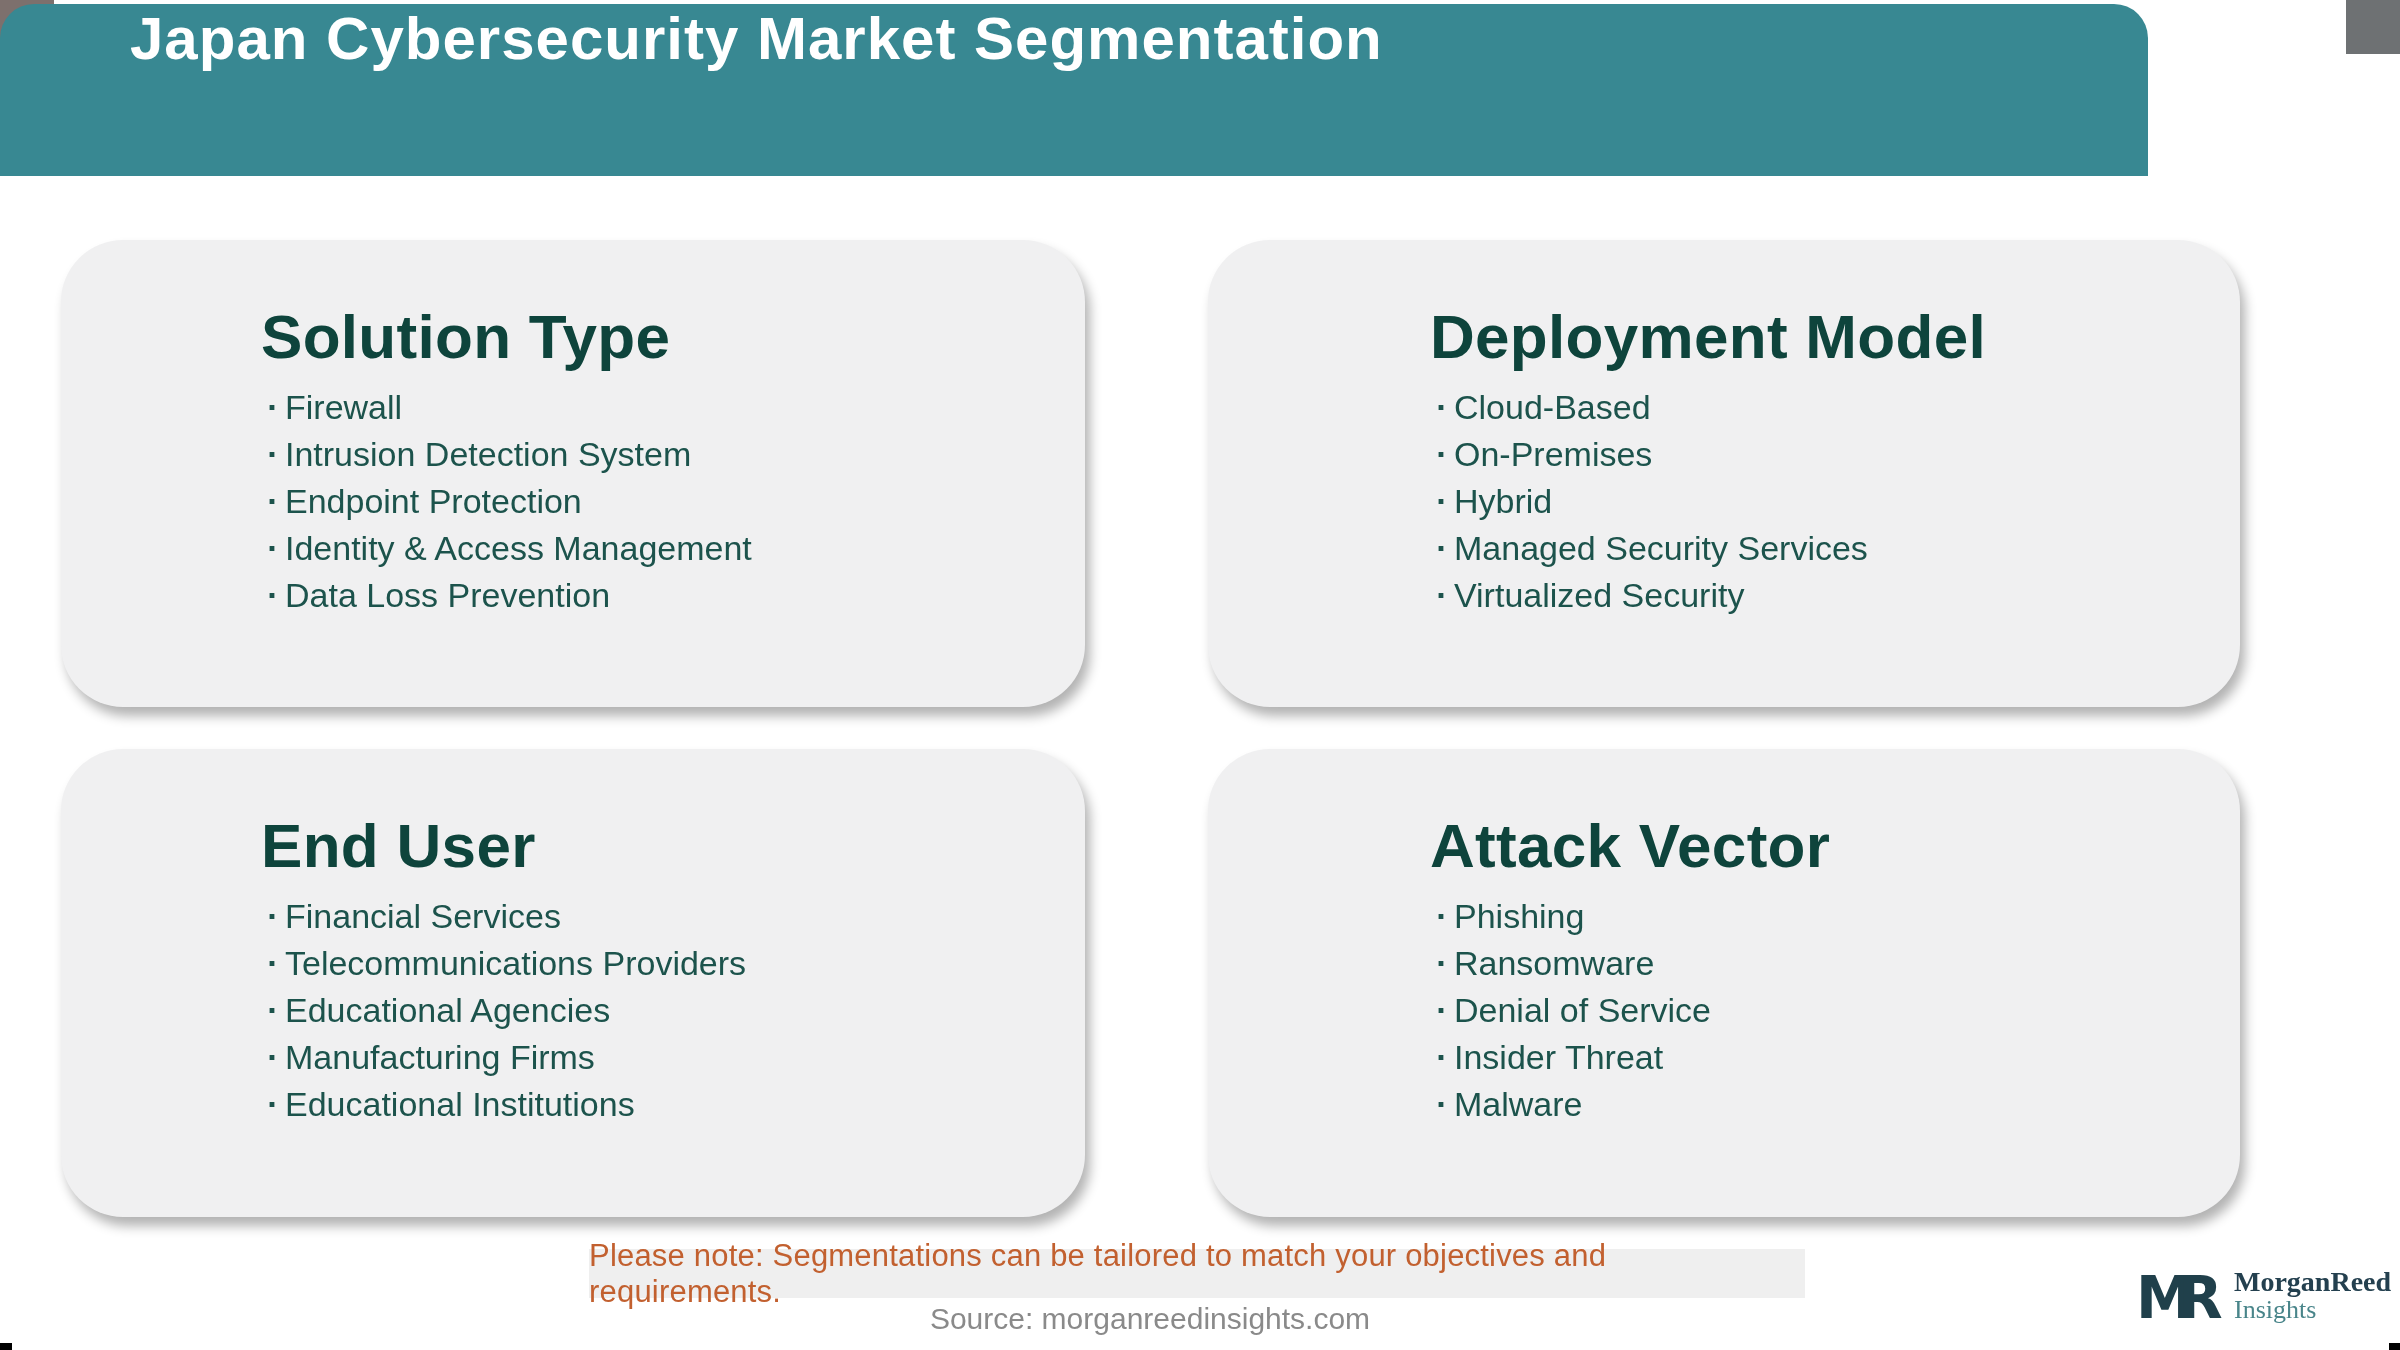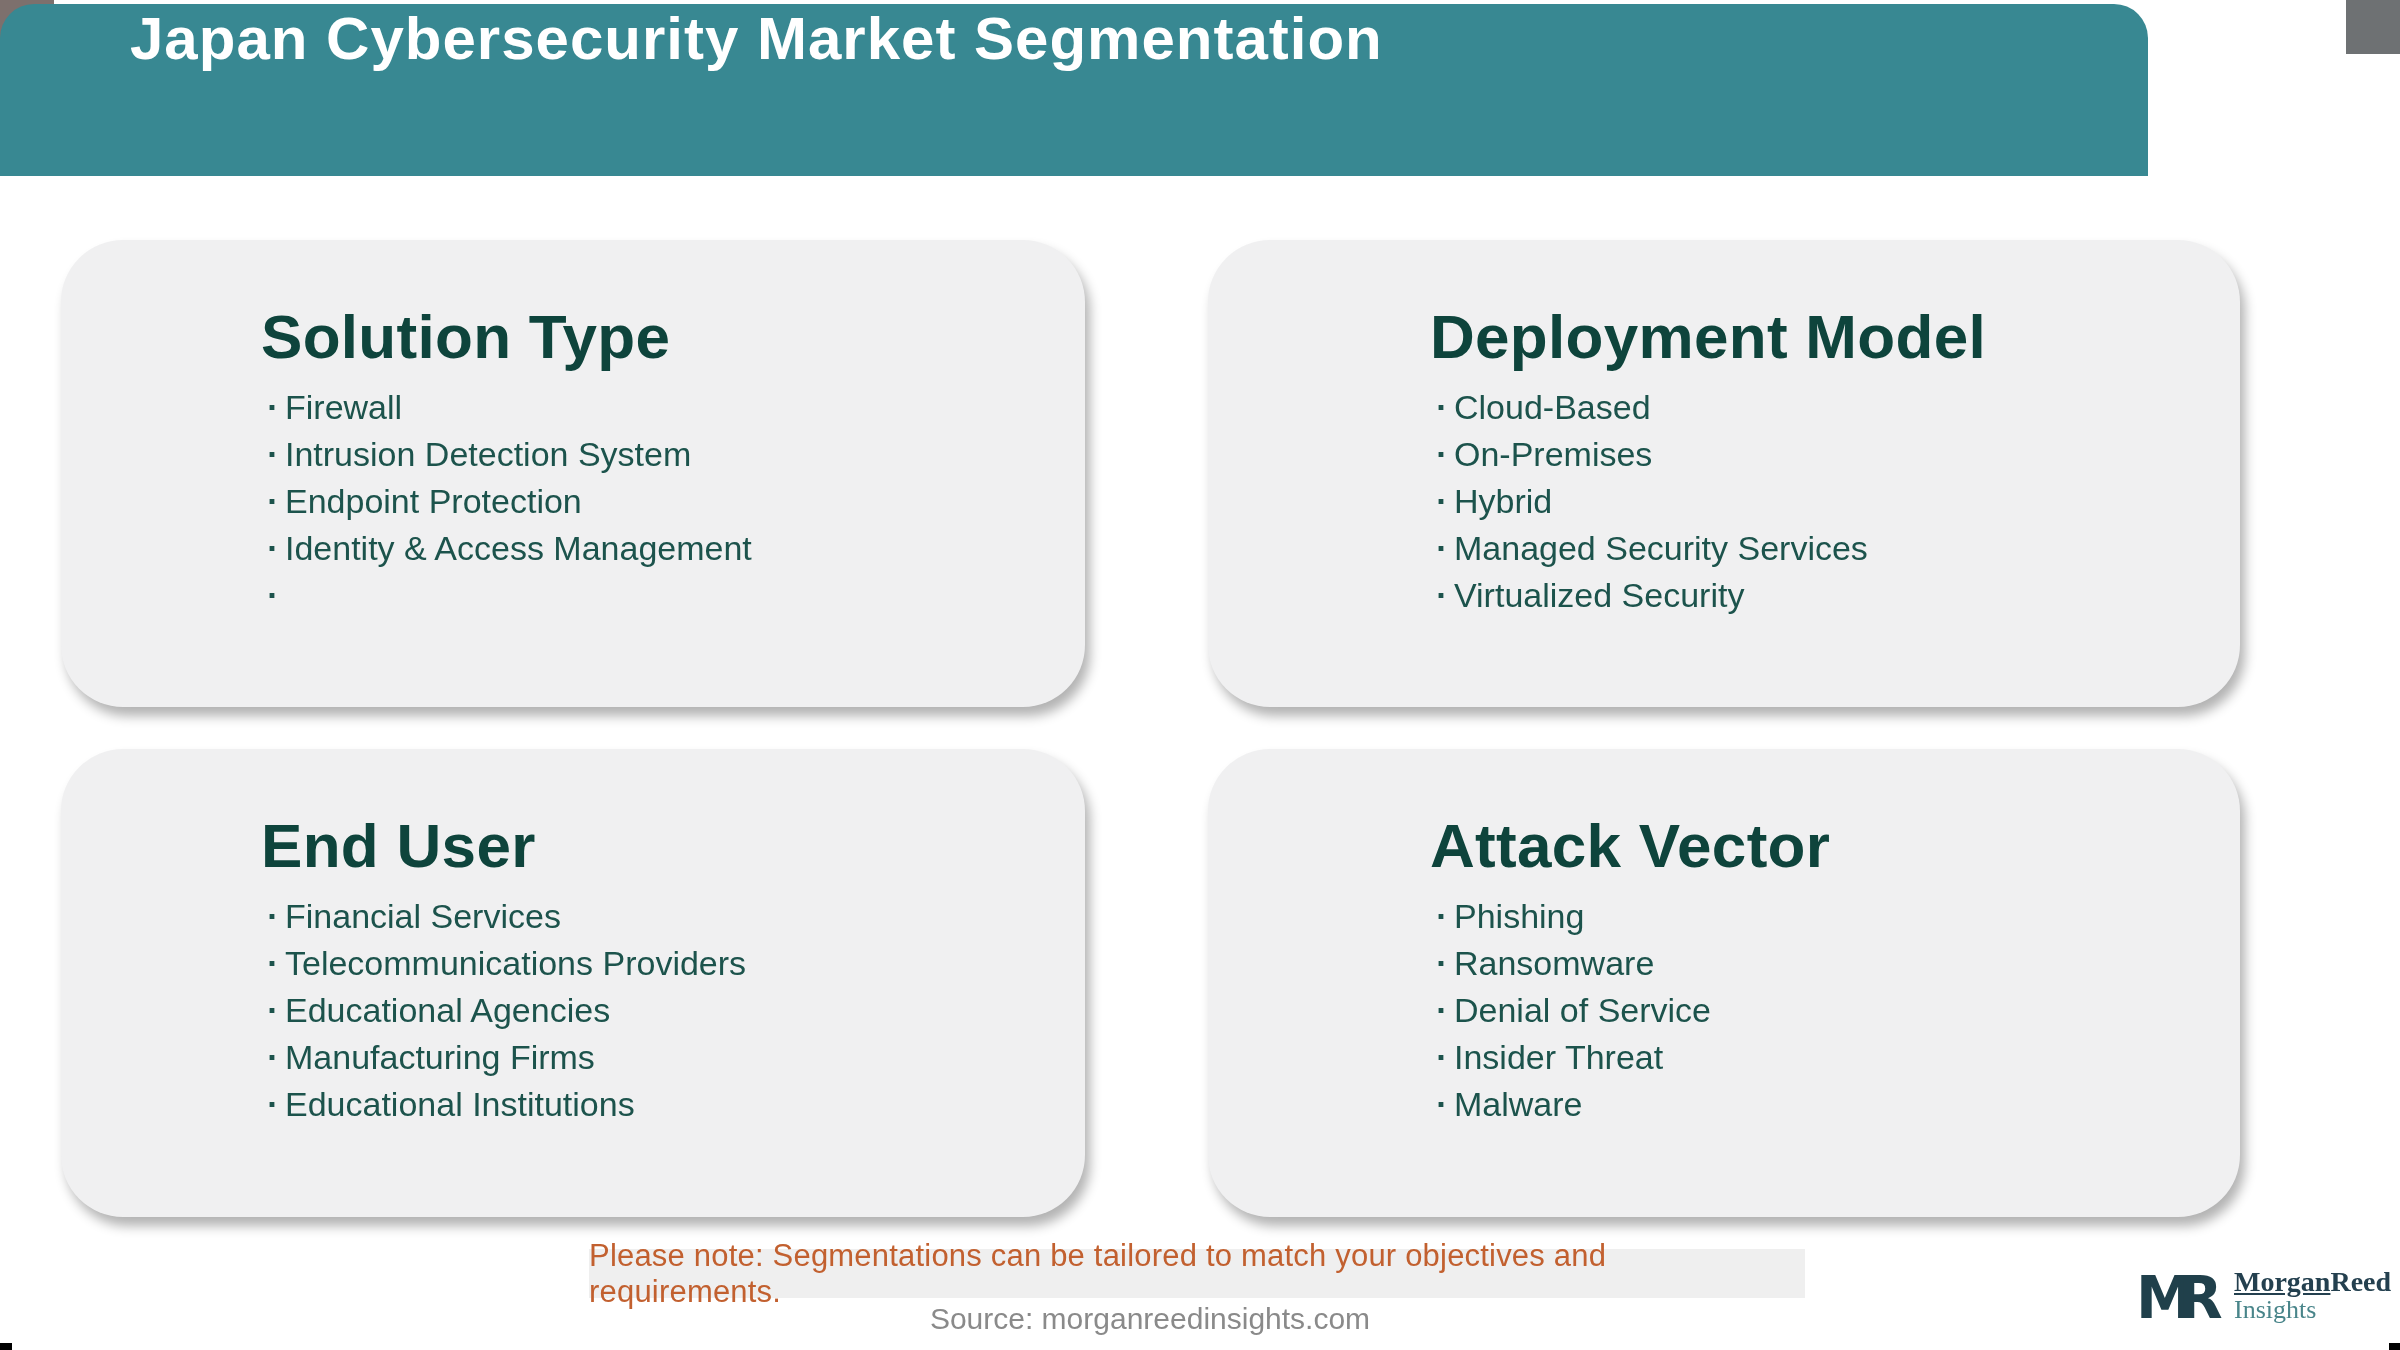--- a/index.html
+++ b/index.html
@@ -66,21 +66,21 @@
     position:absolute;left:0;top:1302px;width:2300px;
     text-align:center;font-size:30px;color:var(--source-text);
   }
 
   .logo{
     position:absolute;left:2138px;top:1268px;
     display:flex;align-items:center;gap:12px;
   }
   .logo-text{display:flex;flex-direction:column;line-height:1.02;}
   .brand-line{font-family:"Liberation Serif","DejaVu Serif",serif;font-size:28px;color:var(--logo-name);}
-  .brand-line .bold{font-weight:700;text-decoration:underline;}
+  .brand-line .bold{font-weight:700;}
   .brand-line .reg{font-weight:700;}
   .brand-tagline{font-family:"Liberation Serif","DejaVu Serif",serif;font-size:26px;color:var(--logo-tagline);}
 
   .tick{position:absolute;background:var(--tick);}
   .tick-left{left:0;top:1343px;width:12px;height:7px;}
   .tick-right{left:2389px;top:1343px;width:11px;height:7px;}
 </style>
 </head>
 <body>
 
@@ -107,20 +107,21 @@
       <li>
           <span class="bullet">·</span>
           <span>Endpoint Protection</span>
         </li>
       <li>
           <span class="bullet">·</span>
           <span>Identity &amp; Access Management</span>
         </li>
       <li>
           <span class="bullet">·</span>
+          <span>Data Loss Prevention</span>
         </li>
     </ul>
   </section>
 
   <section class="card card2 card-right">
     <h2>Deployment Model</h2>
     <ul>
       <li>
           <span class="bullet">·</span>
           <span>Cloud-Based</span>

